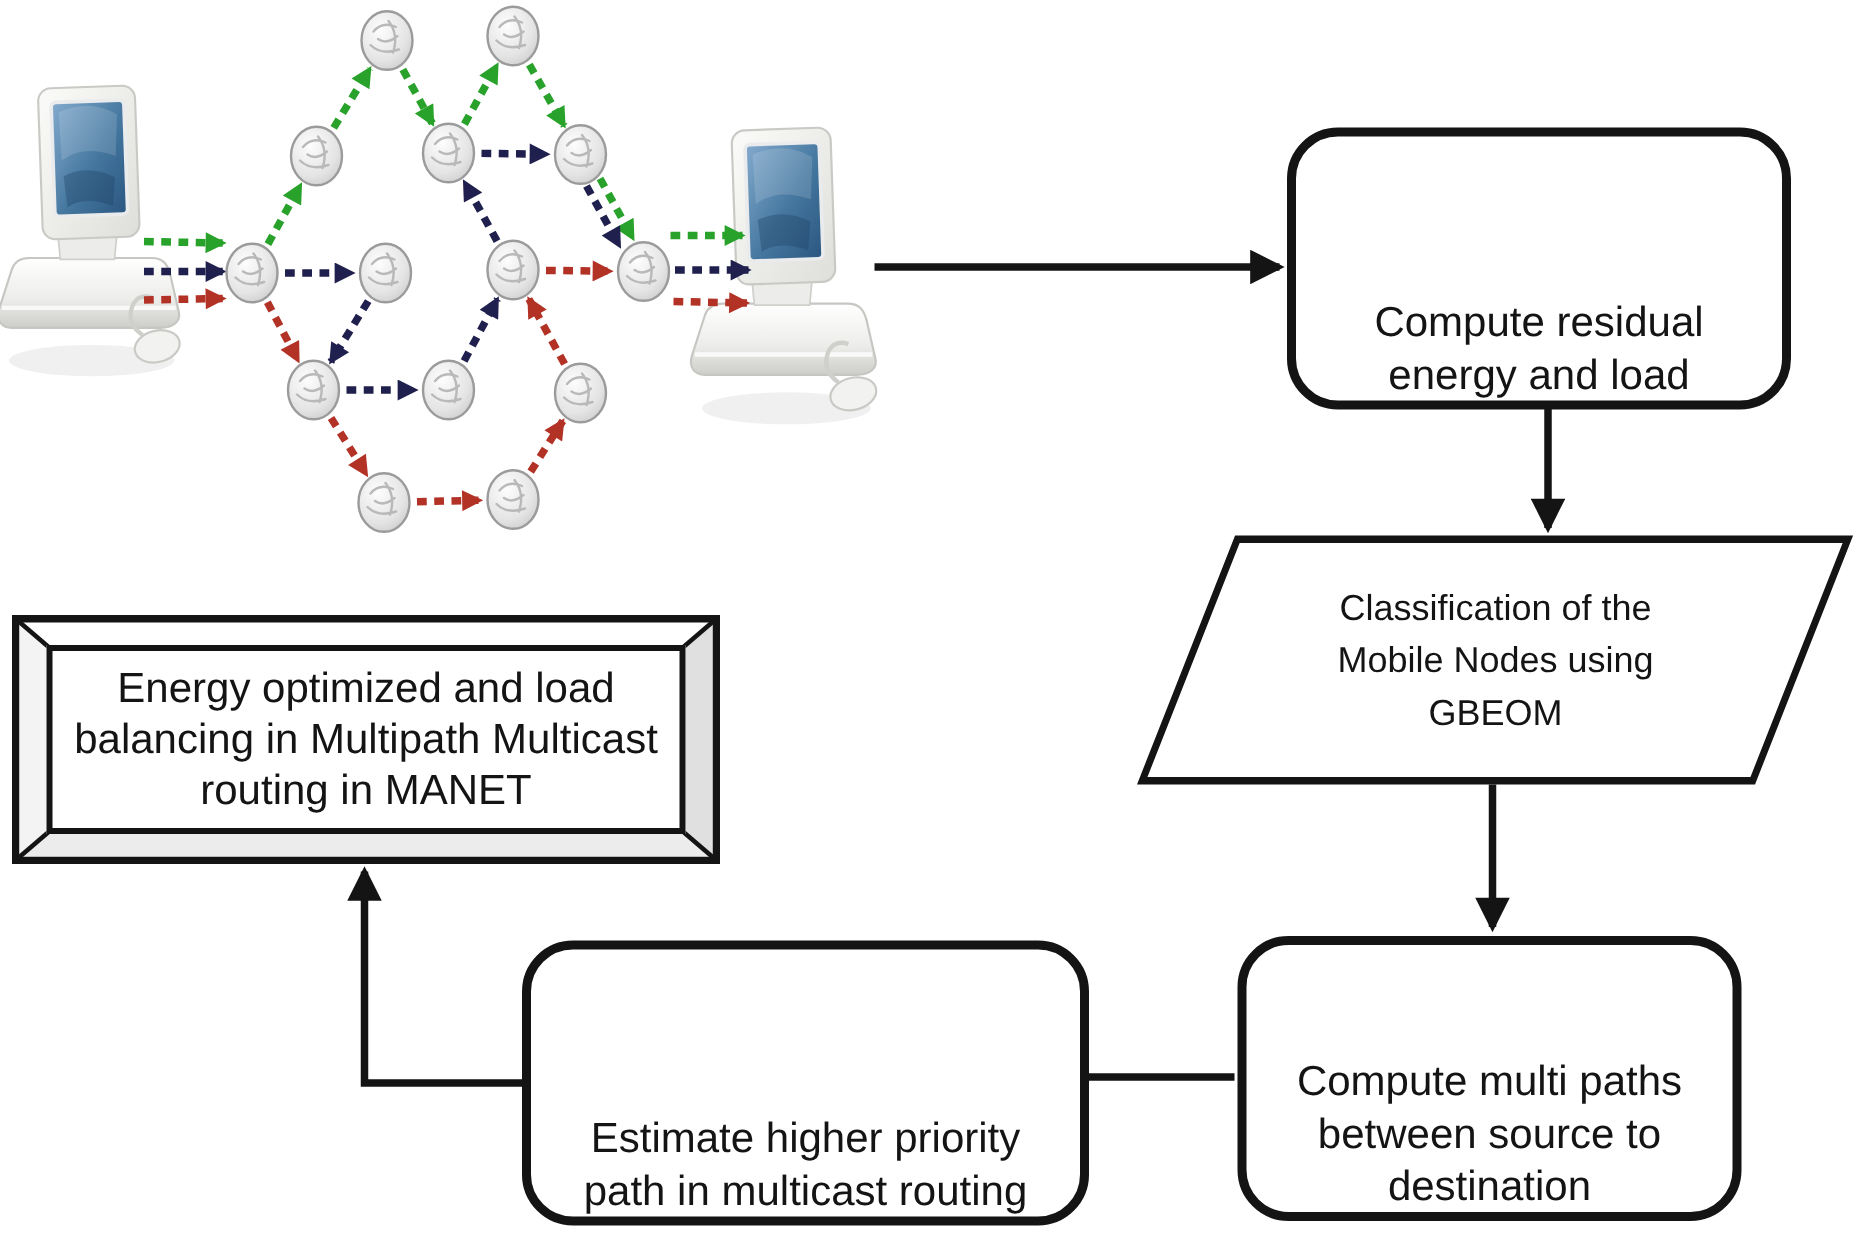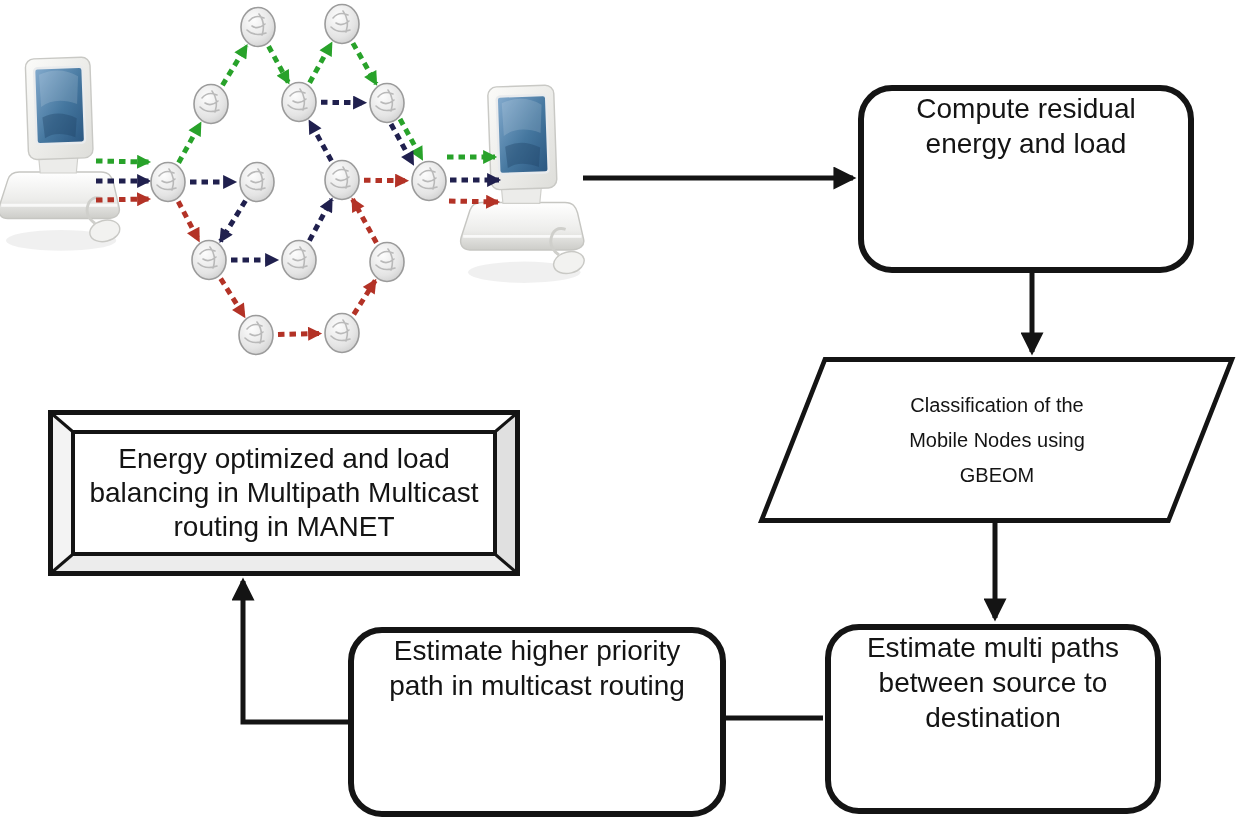--- a/index.html
+++ b/index.html
@@ -13,21 +13,21 @@
   }
   #diagram-svg { position: absolute; left: 0; top: 0; z-index: 1; }
 
   .flow-box {
     position: absolute;
     z-index: 2;
     background: #ffffff;
     border: 6px solid #141414;
     border-radius: 34px;
     display: flex;
-    align-items: flex-start;
+    align-items: flex-end;
     justify-content: center;
     text-align: center;
     font-size: 28px;
     line-height: 35px;
     white-space: pre-line;
     padding: 0 8px;
   }
   #box-compute-residual { left: 858px; top: 85px;  width: 336px; height: 188px; }
   #box-compute-paths    { left: 825px; top: 624px; width: 336px; height: 190px; }
   #box-estimate-path    { left: 348px; top: 627px; width: 378px; height: 190px; }
@@ -44,33 +44,32 @@
   }
   #parallelogram-label {
     position: absolute;
     z-index: 3;
     left: 787px; top: 357px;
     width: 420px; height: 166px;
     display: flex;
     align-items: center;
     justify-content: center;
     text-align: center;
-    font-size: 20px;
+    font-size: 24px;
     line-height: 35px;
     white-space: pre-line;
   }
 
   #result-box-outer {
     position: absolute;
     z-index: 2;
     left: 8px; top: 410px;
     width: 472px; height: 166px;
     background: #ffffff;
     border: 5px solid #141414;
-    margin-left: 40px;
   }
   #result-box-inner {
     position: absolute;
     z-index: 2;
     left: 18px; top: 15px; right: 18px; bottom: 15px;
     background: #ffffff;
     border: 4px solid #141414;
     display: flex;
     align-items: center;
     justify-content: center;
@@ -242,21 +241,21 @@
   <span>Compute residual
 energy and load</span>
 </div>
 
 <div id="parallelogram-shape"></div>
 <div id="parallelogram-label">Classification of the
 Mobile Nodes using
 GBEOM</div>
 
 <div class="flow-box" id="box-compute-paths">
-  <span>Estimate multi paths
+  <span>Compute multi paths
 between source to
 destination</span>
 </div>
 
 <div class="flow-box" id="box-estimate-path">
   <span>Estimate higher priority
 path in multicast routing</span>
 </div>
 
 <div id="result-box-outer">

